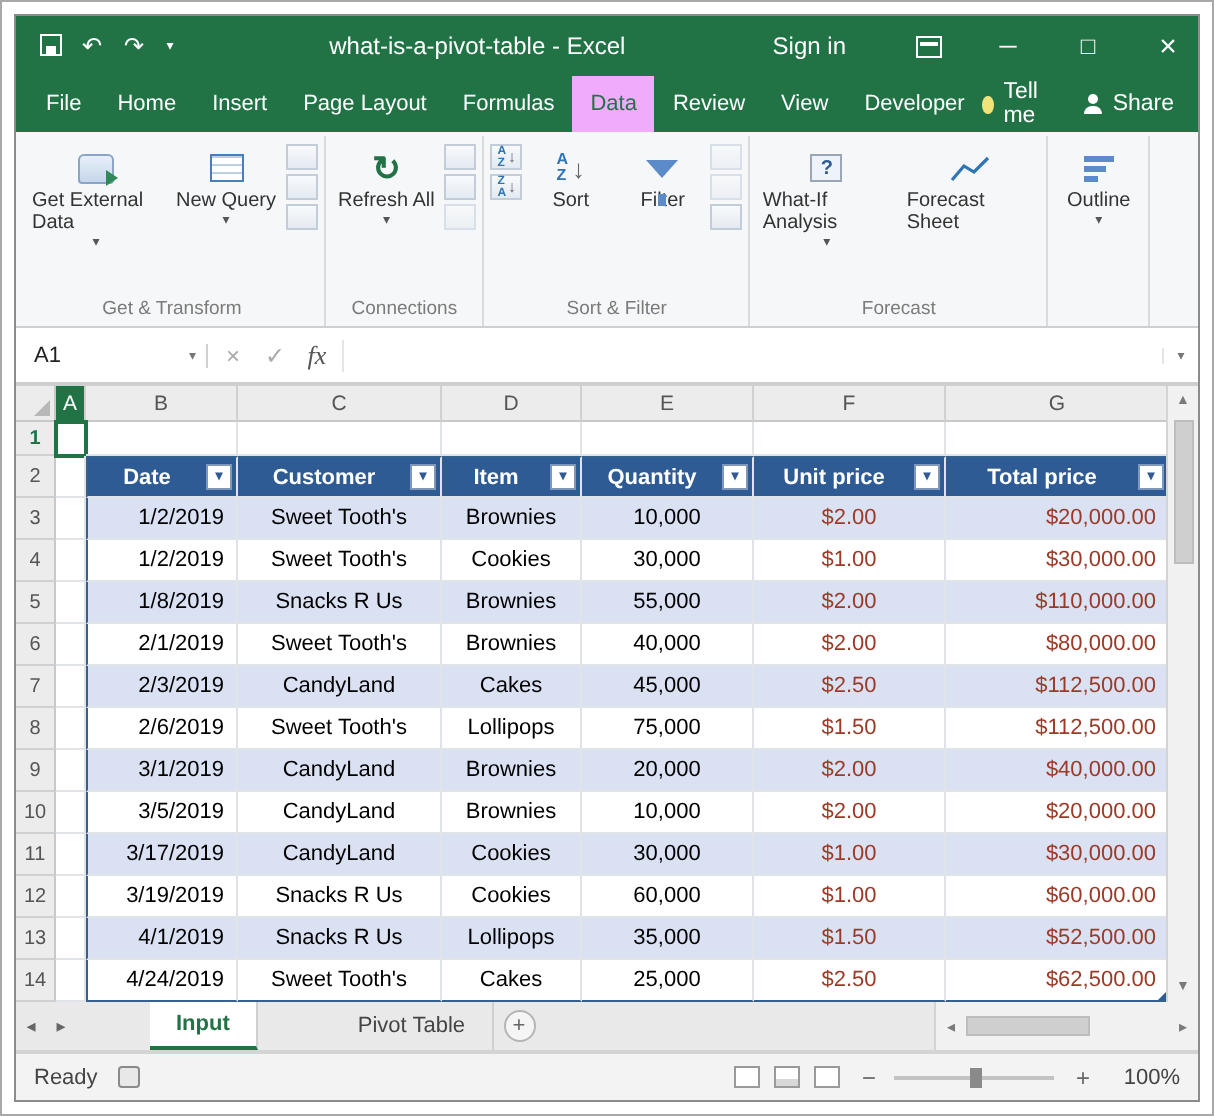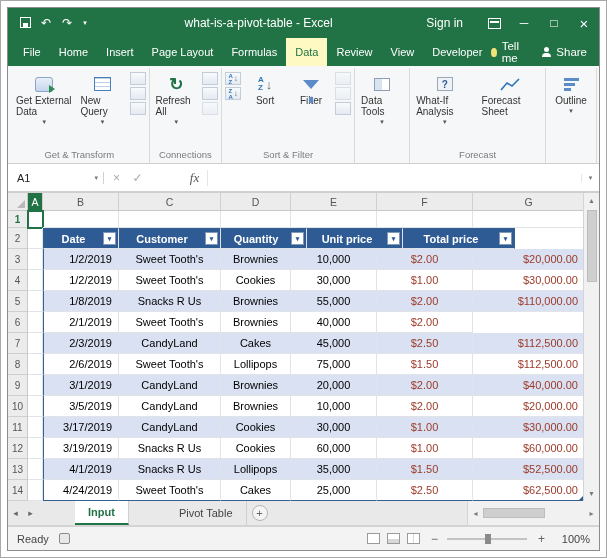--- a/index.html
+++ b/index.html
@@ -9,32 +9,32 @@
   .window { width: 593px; height: 544px; border: 1px solid #8c8c8c; display: flex; flex-direction: column; overflow: hidden; background: #fff; }
 
   
   .titlebar { height: 30px; background: #217346; color: #fff; display: flex; align-items: center; flex-shrink: 0; }
   .qat { display: flex; align-items: center; gap: 3px; padding-left: 8px; }
   .qat-btn { width: 18px; text-align: center; font-size: 12px; color: #fff; cursor: default; }
   .save-ico { width: 11px; height: 11px; border: 1px solid #fff; display: inline-block; position: relative; margin-top: 2px; }
   .save-ico::after { content: ""; position: absolute; left: 2px; bottom: 0; width: 5px; height: 4px; background: #fff; }
   .qat-caret { font-size: 7px; width: 12px; }
   .tb-title { flex: 1; text-align: center; font-size: 12px; white-space: nowrap; overflow: hidden; }
-  .tb-right { display: flex; align-items: center; height: 100%; }
+  .tb-right { display: flex; align-items: center; height: 100%; gap: 10px; }
   .signin { font-size: 12px; margin-right: 16px; }
   .tb-ico { width: 30px; height: 100%; display: flex; align-items: center; justify-content: center; font-size: 12px; }
   .tb-ico.close { font-size: 15px; }
   .rdo-icon { width: 13px; height: 11px; border: 1px solid #fff; display: inline-block; position: relative; }
   .rdo-icon::after { content: ""; position: absolute; left: 1px; top: 2px; right: 1px; height: 2px; background: #fff; }
 
   
   .tabrow { height: 28px; background: #217346; display: flex; align-items: stretch; flex-shrink: 0; }
   .tabs { display: flex; padding-left: 6px; }
   .rtab { color: #fff; font-size: 11px; padding: 0 9px; line-height: 28px; white-space: nowrap; }
-  .rtab.active { background: #fef9c3; color: #217346; }
+  .rtab.active { background: #f0abfc; color: #217346; }
   .tab-right { margin-left: auto; display: flex; align-items: center; color: #fff; gap: 18px; padding-right: 12px; font-size: 11.5px; }
   .tellme, .share { display: flex; align-items: center; }
   .bulb { width: 9px; height: 9px; border-radius: 50%; background: #f2e27a; display: inline-block; margin-right: 5px; }
   .person { width: 10px; height: 10px; display: inline-block; margin-right: 5px; position: relative; }
   .person::before { content: ""; position: absolute; left: 3px; top: 0; width: 5px; height: 5px; border-radius: 50%; background: #fff; }
   .person::after { content: ""; position: absolute; left: 1px; bottom: 0; width: 9px; height: 4px; border-radius: 4px 4px 0 0; background: #fff; }
 
   
   .ribbon { height: 98px; background: #f6f7f8; border-bottom: 1px solid #cfcfcf; display: flex; padding: 2px 2px 0 2px; flex-shrink: 0; }
   .rgroup { display: flex; flex-direction: column; border-right: 1px solid #dadada; padding: 0 2px; }
@@ -67,21 +67,21 @@
   .outline-ico i:nth-child(1) { width: 15px; }
   .outline-ico i:nth-child(2) { width: 11px; }
   .outline-ico i:nth-child(3) { width: 7px; }
 
   
   .fbar { height: 29px; display: flex; align-items: center; background: #fff; border-bottom: 2px solid #cfcfcf; flex-shrink: 0; }
   .namebox { width: 96px; border-right: 1px solid #d0d0d0; display: flex; align-items: center; font-size: 11px; color: #222; padding: 0 5px 0 9px; }
   .nb-caret { margin-left: auto; font-size: 7px; color: #777; }
   .fb-icons { display: flex; align-items: center; border-right: 1px solid #e5e5e5; padding: 0 2px; }
   .fb-ico { width: 21px; text-align: center; font-size: 12px; color: #aaa; }
-  .fb-ico.fx { font-style: italic; font-family: "Liberation Serif", serif; color: #555; font-size: 13px; margin-left: 36px; }
+  .fb-ico.fx { font-style: italic; font-family: "Liberation Serif", serif; color: #555; font-size: 13px; }
   .fb-input { flex: 1; }
   .fb-exp { width: 18px; display: flex; align-items: center; justify-content: center; font-size: 7px; color: #777; border-left: 1px solid #e5e5e5; }
 
   
   .gridwrap { position: relative; height: 308px; background: #fff; overflow: hidden; flex-shrink: 0; }
   .colhdr-row { display: flex; height: 18px; }
   .corner { width: 20px; background: #ececec; border-right: 1px solid #c8c8c8; border-bottom: 1px solid #c8c8c8; position: relative; }
   .corner::after { content: ""; position: absolute; right: 2px; bottom: 2px; border-left: 8px solid transparent; border-bottom: 8px solid #b8b8b8; }
   .colhdr { background: #ececec; border-right: 1px solid #d0d0d0; border-bottom: 1px solid #c8c8c8; font-size: 10.5px; color: #555; display: flex; align-items: center; justify-content: center; }
   .colhdr-active { background: #217346; color: #fff; }
@@ -270,32 +270,20 @@
         </div>
         <div class="smallcol">
           <span class="sico dim"></span>
           <span class="sico dim"></span>
           <span class="sico"></span>
         </div>
       </div>
       <div class="glabel">Sort &amp; Filter</div>
     </div>
 
-    <div class="rgroup">
-      <div class="rbtns">
-        <div class="bigbtn">
-          <span class="ico">
-                <span class="dt-ico"></span>
-              </span>
-          <span class="bb-label">Data Tools</span>
-          <span class="crt-below">▾</span>
-        </div>
-      </div>
-      <div class="glabel"></div>
-    </div>
 
     <div class="rgroup">
       <div class="rbtns">
         <div class="bigbtn">
           <span class="ico">
                 <span class="whatif-ico">
                   <i>?</i>
                 </span>
               </span>
           <span class="bb-label">What-If Analysis</span>
@@ -376,20 +364,26 @@
               <span class="fbtn">
                 <span class="fbtn-caret">▾</span>
               </span>
             </div>
             <div class="cell cC tbt th">
               <span class="th-label">Customer</span>
               <span class="fbtn">
                 <span class="fbtn-caret">▾</span>
               </span>
             </div>
+            <div class="cell cD tbt th">
+              <span class="th-label">Item</span>
+              <span class="fbtn">
+                <span class="fbtn-caret">▾</span>
+              </span>
+            </div>
             <div class="cell cE tbt th">
               <span class="th-label">Quantity</span>
               <span class="fbtn">
                 <span class="fbtn-caret">▾</span>
               </span>
             </div>
             <div class="cell cF tbt th">
               <span class="th-label">Unit price</span>
               <span class="fbtn">
                 <span class="fbtn-caret">▾</span>
@@ -433,20 +427,21 @@
             <div class="cell cG tbr right band price">$110,000.00</div>
           </div>
           <div class="g-row">
             <div class="rowhdr">6</div>
             <div class="cell cA"></div>
             <div class="cell cB tbl right">2/1/2019</div>
             <div class="cell cC center">Sweet Tooth's</div>
             <div class="cell cD center">Brownies</div>
             <div class="cell cE center">40,000</div>
             <div class="cell cF center price">$2.00</div>
+            <div class="cell cG tbr right price">$80,000.00</div>
           </div>
           <div class="g-row">
             <div class="rowhdr">7</div>
             <div class="cell cA"></div>
             <div class="cell cB tbl right band">2/3/2019</div>
             <div class="cell cC center band">CandyLand</div>
             <div class="cell cD center band">Cakes</div>
             <div class="cell cE center band">45,000</div>
             <div class="cell cF center band price">$2.50</div>
             <div class="cell cG tbr right band price">$112,500.00</div>

